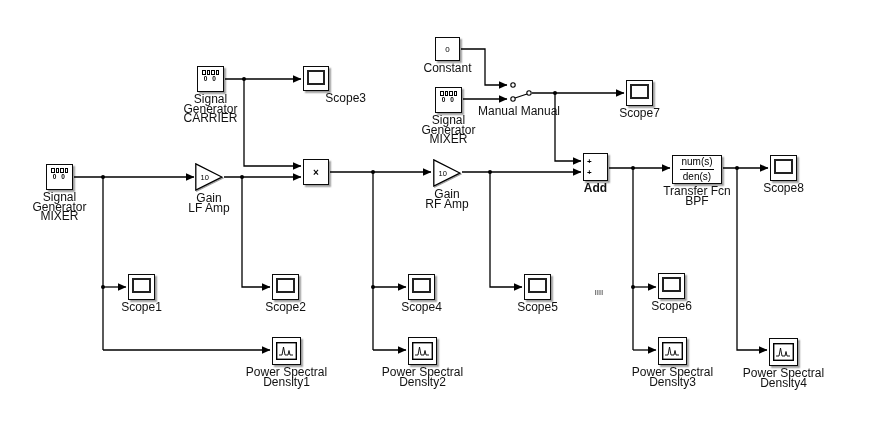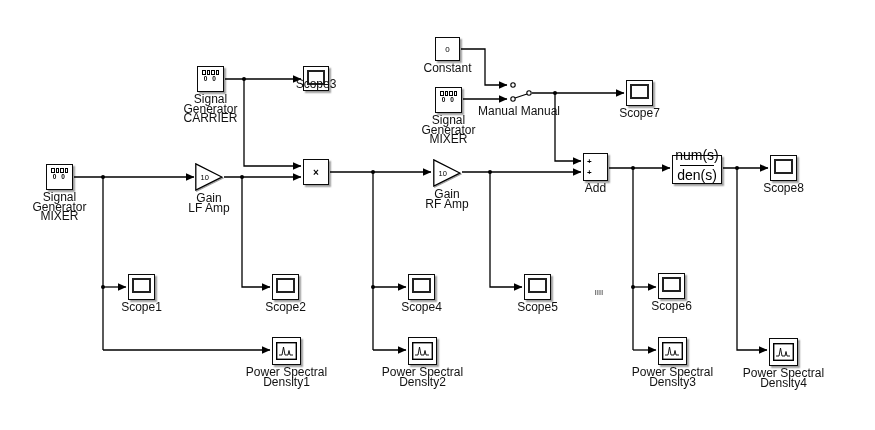--- a/index.html
+++ b/index.html
@@ -16,21 +16,21 @@
   .blk.noborder{border:none;background:transparent;box-shadow:none;text-align:center;}
   .blk-label{
     position:absolute;width:100px;text-align:center;font-size:12px;
     line-height:9.5px;color:#111;z-index:3;
   }
   .siggen-squares{display:flex;justify-content:center;gap:1px;margin-top:3px;}
   .siggen-squares i{width:3.5px;height:5px;border:1px solid #000;display:block;box-sizing:border-box;background:#fff;}
   .siggen-zeros{text-align:center;font-size:6.5px;font-weight:700;letter-spacing:1.5px;margin-top:0;color:#000;}
   .scope-screen{position:absolute;left:3px;right:3px;top:3px;height:11px;border:2px solid #222;background:#fff;}
   .op-text{width:100%;height:100%;display:flex;align-items:center;justify-content:center;font-size:10px;font-weight:700;color:#000;}
-  .tf-inner{width:100%;height:100%;display:flex;flex-direction:column;align-items:center;justify-content:flex-end;font-size:14px;color:#000;}
+  .tf-inner{width:100%;height:100%;display:flex;flex-direction:column;align-items:center;justify-content:flex-start;font-size:10px;color:#000;}
   .tf-bar{width:34px;border-top:1px solid #000;margin:1.5px 0;}
   .add-plus{position:absolute;left:3px;font-size:8px;font-weight:700;line-height:6px;color:#000;}
 </style>
 </head>
 <body>
 
 <div id="canvas">
   <svg id="wires" width="875" height="430">
     <defs>
       <marker id="arr" markerWidth="7" markerHeight="7" refX="6.2" refY="3" orient="auto">
@@ -115,21 +115,21 @@
       <div class="siggen-zeros">0 0</div>
     </div>
     <div class="blk-label" style="left: 160.5px; top: 95px;">
       <div>Signal</div>
       <div>Generator</div>
       <div>CARRIER</div>
     </div>
     <div class="blk" style="left: 303px; top: 66px; width: 26px; height: 25px;">
       <div class="scope-screen"></div>
     </div>
-    <div class="blk-label" style="left: 266px; top: 80px;">
+    <div class="blk-label" style="left: 266px; top: 94px; text-align: right;">
       <div>Scope3</div>
     </div>
     <div class="blk" style="left: 303px; top: 159px; width: 26px; height: 26px;">
       <div class="op-text">×</div>
     </div>
     <div class="blk noborder" style="left: 433px; top: 159px; width: 28px; height: 28px;"><svg width="28" height="28" style="filter:drop-shadow(1.6px 1.6px 0.6px rgba(0,0,0,.38))">
       <polygon points="0.8,0.8 26.8,14 0.8,27" fill="#fff" stroke="#000" stroke-width="1.3"></polygon>
       <text x="5.5" y="16.8" font-size="7.5" font-family="Liberation Sans, sans-serif" fill="#000">10</text>
       </svg></div>
     <div class="blk-label" style="left: 397px; top: 190px;">
@@ -168,30 +168,34 @@
     <div class="blk" style="left: 626px; top: 80px; width: 27px; height: 26px;">
       <div class="scope-screen"></div>
     </div>
     <div class="blk-label" style="left: 589.5px; top: 109px;">
       <div>Scope7</div>
     </div>
     <div class="blk" style="left: 583px; top: 153px; width: 25px; height: 28px;">
       <span class="add-plus" style="top:5px">+</span>
       <span class="add-plus" style="top:16px">+</span>
     </div>
-    <div class="blk-label" style="left: 545.5px; top: 184px;">
+    <div class="blk-label" style="left: 545.5px; top: 184px; font-weight: bold;">
       <div>Add</div>
     </div>
     <div class="blk" style="left: 672px; top: 155px; width: 50px; height: 29px;">
       <div class="tf-inner">
       <div>num(s)</div>
       <div class="tf-bar"></div>
       <div>den(s)</div>
       </div>
     </div>
+    <div class="blk-label" style="left: 647px; top: 187px;">
+      <div>Transfer Fcn</div>
+      <div>BPF</div>
+    </div>
     <div class="blk" style="left: 770px; top: 155px; width: 27px; height: 26px;">
       <div class="scope-screen"></div>
     </div>
     <div class="blk-label" style="left: 733.5px; top: 184px;">
       <div>Scope8</div>
     </div>
     <div class="blk" style="left: 128px; top: 274px; width: 27px; height: 26px;">
       <div class="scope-screen"></div>
     </div>
     <div class="blk-label" style="left: 91.5px; top: 303px;">

